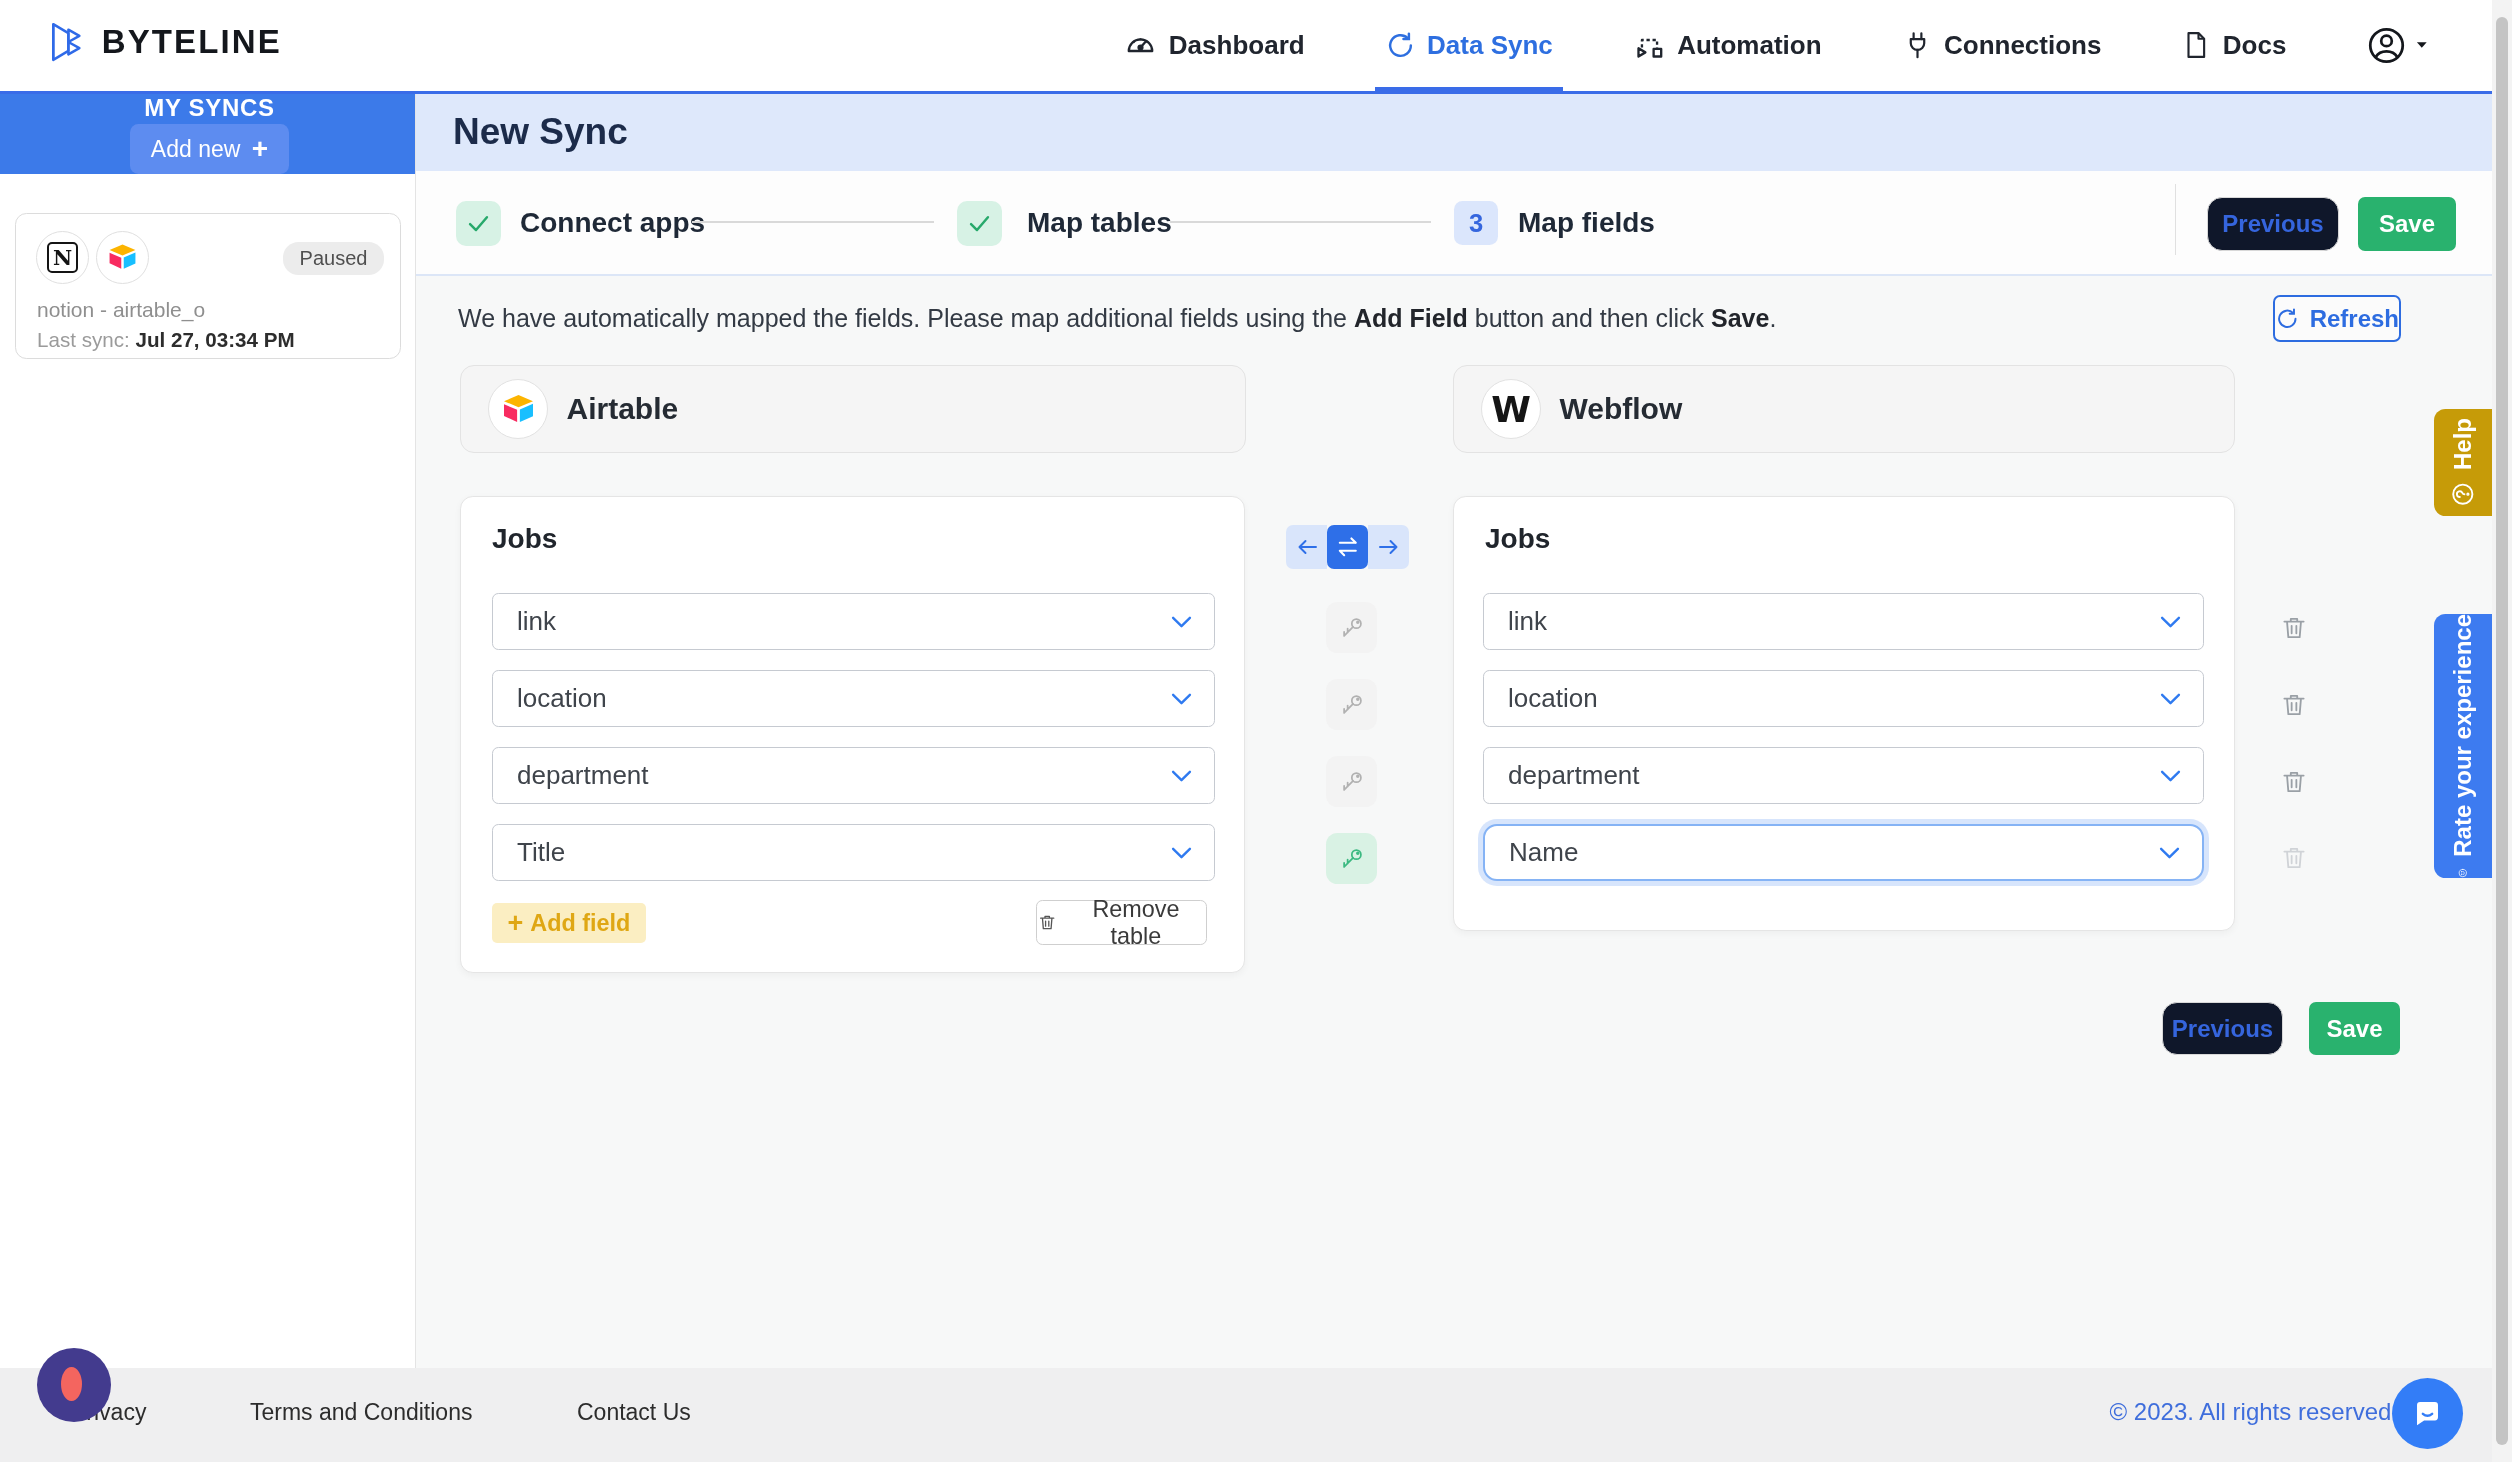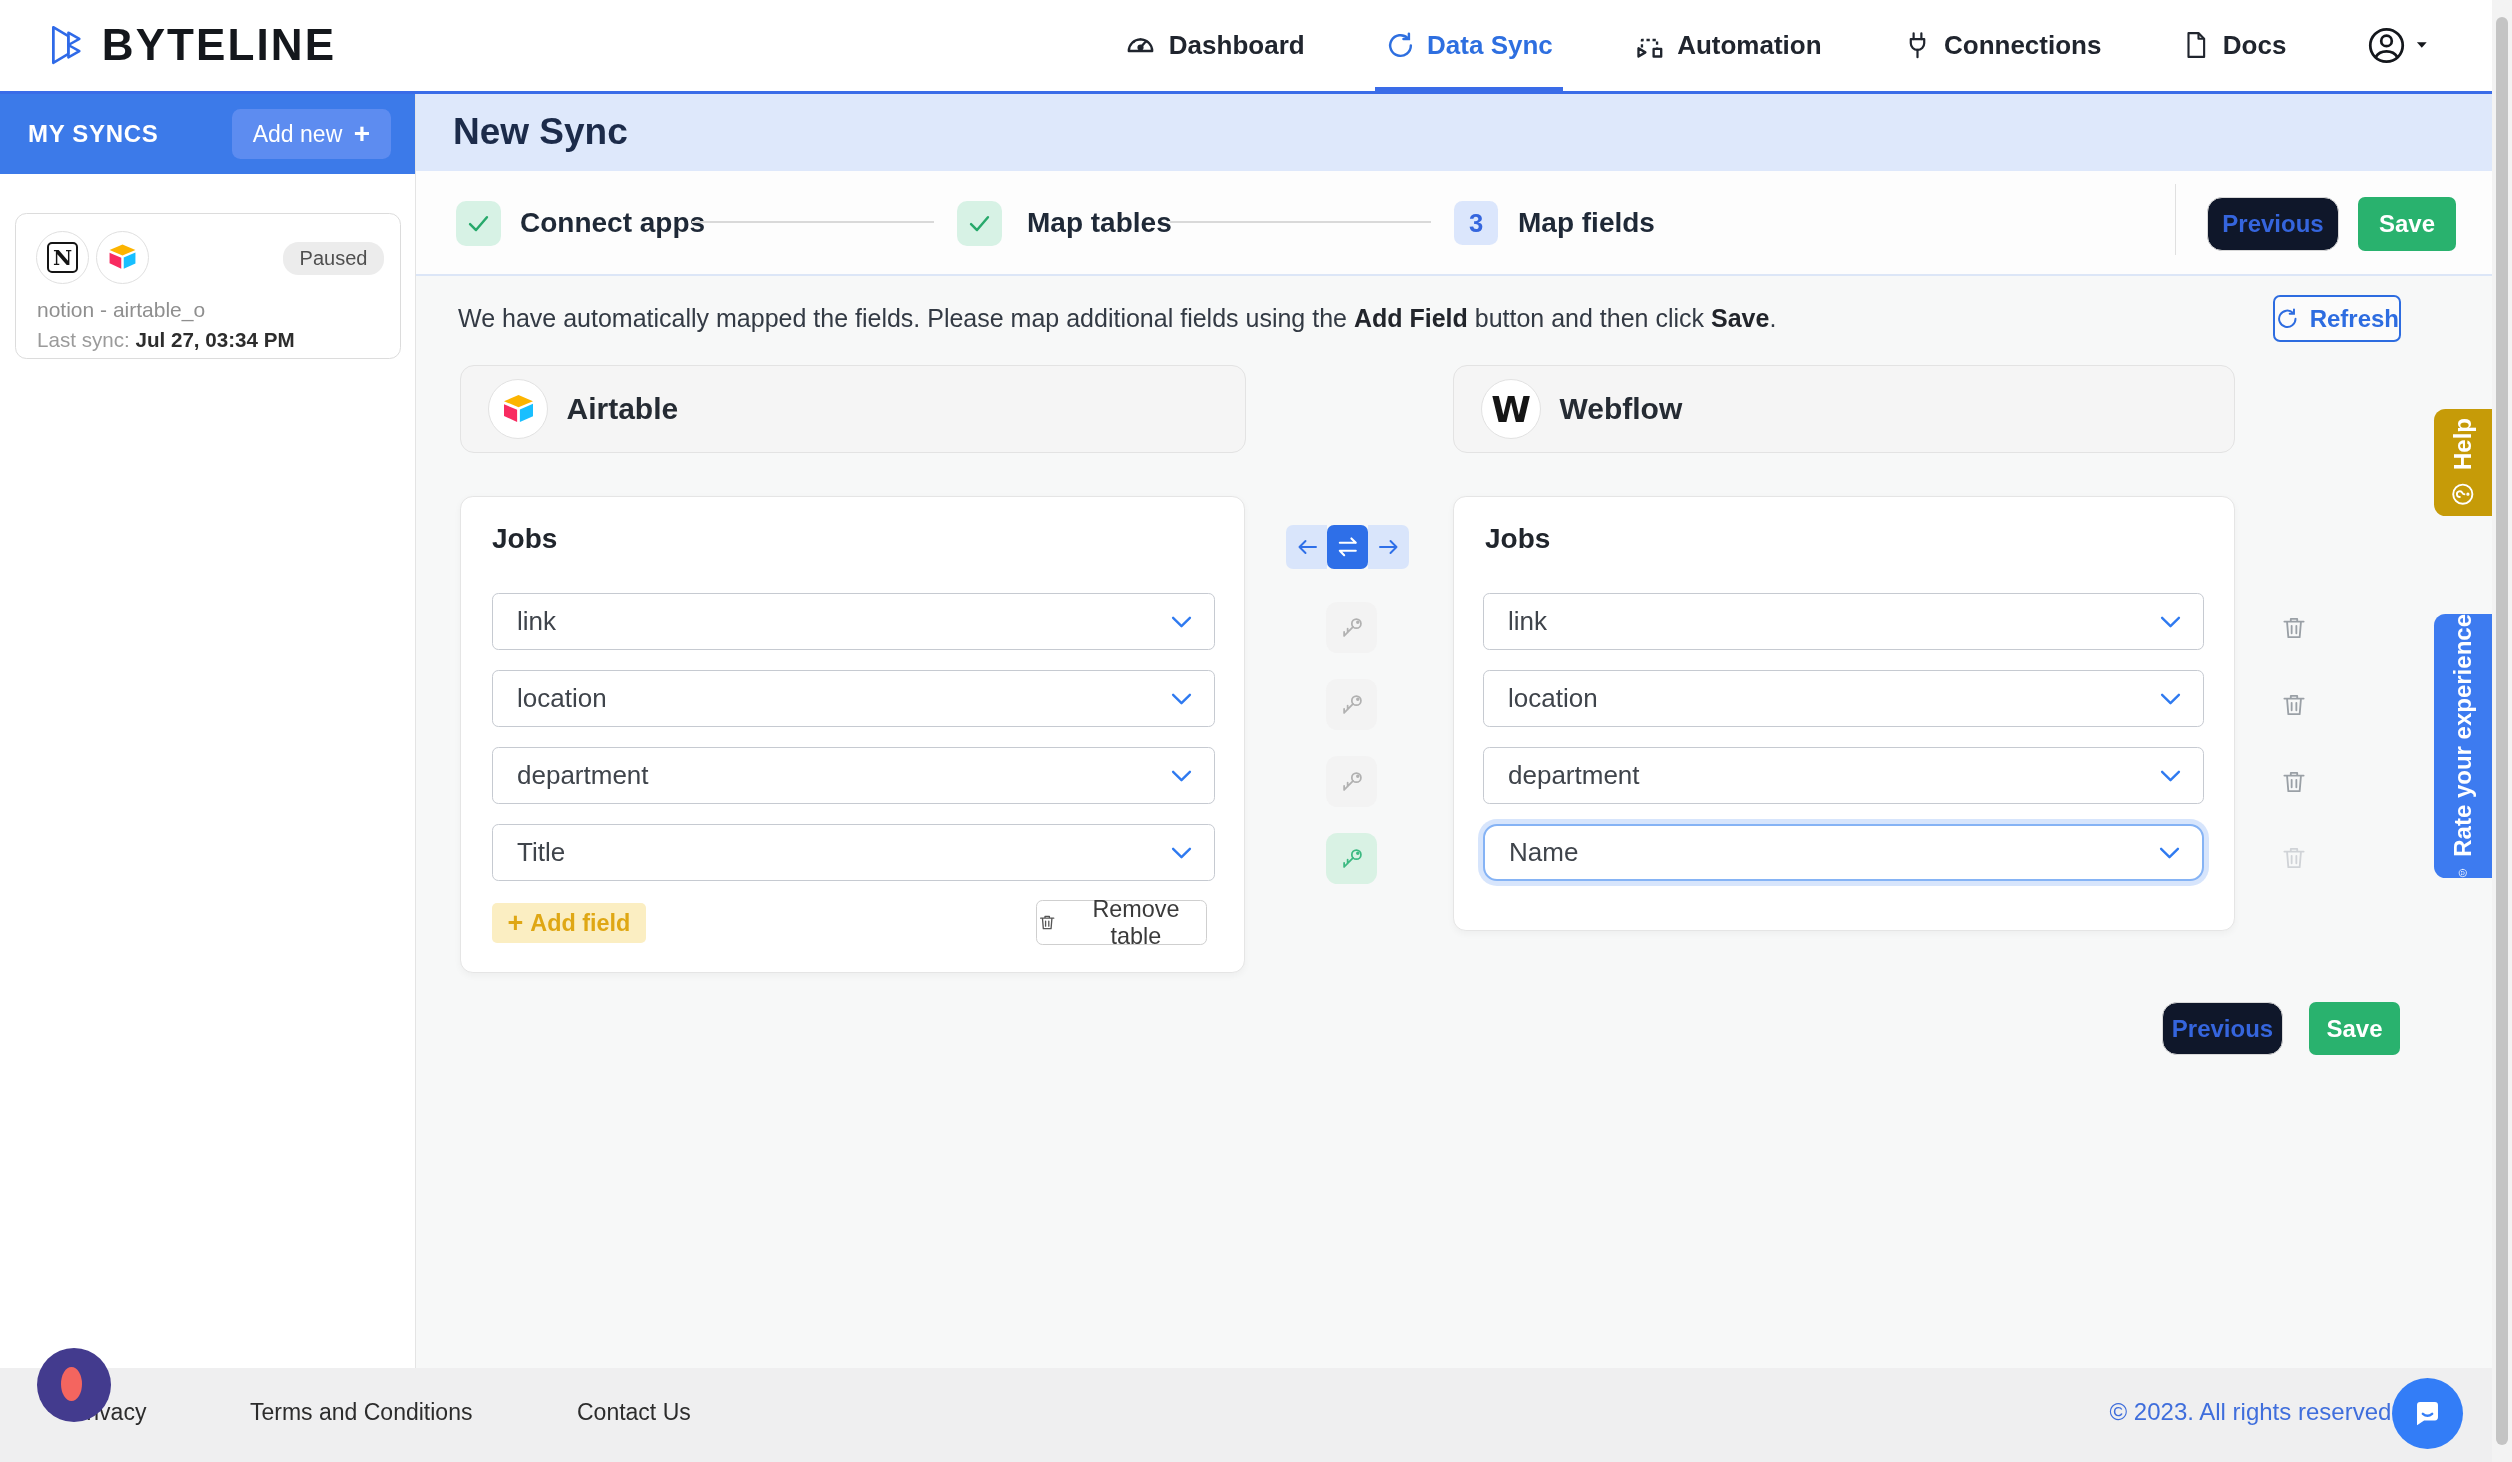--- a/index.html
+++ b/index.html
@@ -3,31 +3,31 @@
 <meta charset="utf-8">
 <style>
   * { margin:0; padding:0; box-sizing:border-box; }
   html,body { width:2512px; height:1462px; }
   body { font-family:"Liberation Sans", sans-serif; background:#fff; overflow:hidden; }
   #app { position:relative; width:2512px; height:1462px; background:#f7f8f8; overflow:hidden; }
 
   
   .navbar { position:absolute; left:0; top:0; width:2512px; height:94px; background:#ffffff; border-bottom:3.6px solid #3a6ce8; z-index:30; }
   .logo { position:absolute; left:45px; top:20px; display:flex; align-items:center; gap:12.8px; }
-  .logo-text { font-size:44px; font-weight:800; letter-spacing:2.1px; color:#14171c; }
+  .logo-text { font-size:33px; font-weight:800; letter-spacing:2.1px; color:#14171c; }
   .nav { position:absolute; right:82px; top:0; height:90px; display:flex; align-items:center; gap:80px; }
   .nav-item { position:relative; height:90px; display:flex; align-items:center; gap:11.4px; font-size:26px; font-weight:600; color:#20252e; cursor:pointer; }
   .nav-item svg { display:block; }
   .nav-item.active { color:#2e6fe0; }
   .nav-item.active::after { content:""; position:absolute; left:-10px; right:-10px; bottom:-3.6px; height:7px; background:#3a6ce8; }
   .avatar-wrap { display:flex; align-items:center; gap:7px; cursor:pointer; }
 
   
   .sidebar { position:absolute; left:0; top:94px; width:416px; height:1274px; background:#ffffff; border-right:0.7px solid #e4e4e4; z-index:10; }
-  .sidebar-header { position:absolute; left:0; top:0; width:100%; height:80px; background:#3c7ae9; display:flex; align-items:center; justify-content:space-between; padding:0 24px 0 28px; }
+  .sidebar-header { position:absolute; left:0; top:0; width:100%; height:80px; background:#3c7ae9; display:flex; align-items:center; justify-content:space-between; padding:0 24px 0 28px;flex-direction:column; }
   .sidebar-title { color:#ffffff; font-size:24px; font-weight:700; letter-spacing:0.7px; }
   .add-new-btn { background:#5d8cf0; color:#fff; border:none; border-radius:8.5px; height:50px; padding:0 21px; font-size:23px; font-family:inherit; display:flex; align-items:center; gap:11.4px; cursor:pointer; }
   .add-new-plus { font-size:28px; font-weight:700; line-height:1; }
   .sync-card { position:absolute; left:15px; top:119px; width:386px; height:146px; background:#fff; border:0.7px solid #dcdcdc; border-radius:11.4px; cursor:pointer; }
   .app-circle { position:absolute; top:17px; width:53px; height:53px; border-radius:50%; border:0.7px solid #e0e0e0; background:#fff; display:flex; align-items:center; justify-content:center; }
   .app-circle.notion { left:20px; }
   .app-circle.airtable { left:80px; }
   .notion-inner { width:31px; height:31px; border:2.1px solid #141414; border-radius:5px; display:flex; align-items:center; justify-content:center; font-family:"DejaVu Serif", serif; font-weight:700; font-size:21px; color:#141414; }
   .paused-badge { position:absolute; right:15.6px; top:28px; background:#ececec; color:#4f4f4f; font-size:20px; border-radius:15.6px; padding:5px 17px; }
   .sync-name { position:absolute; left:21px; top:84px; font-size:21px; color:#8f8f8f; }

